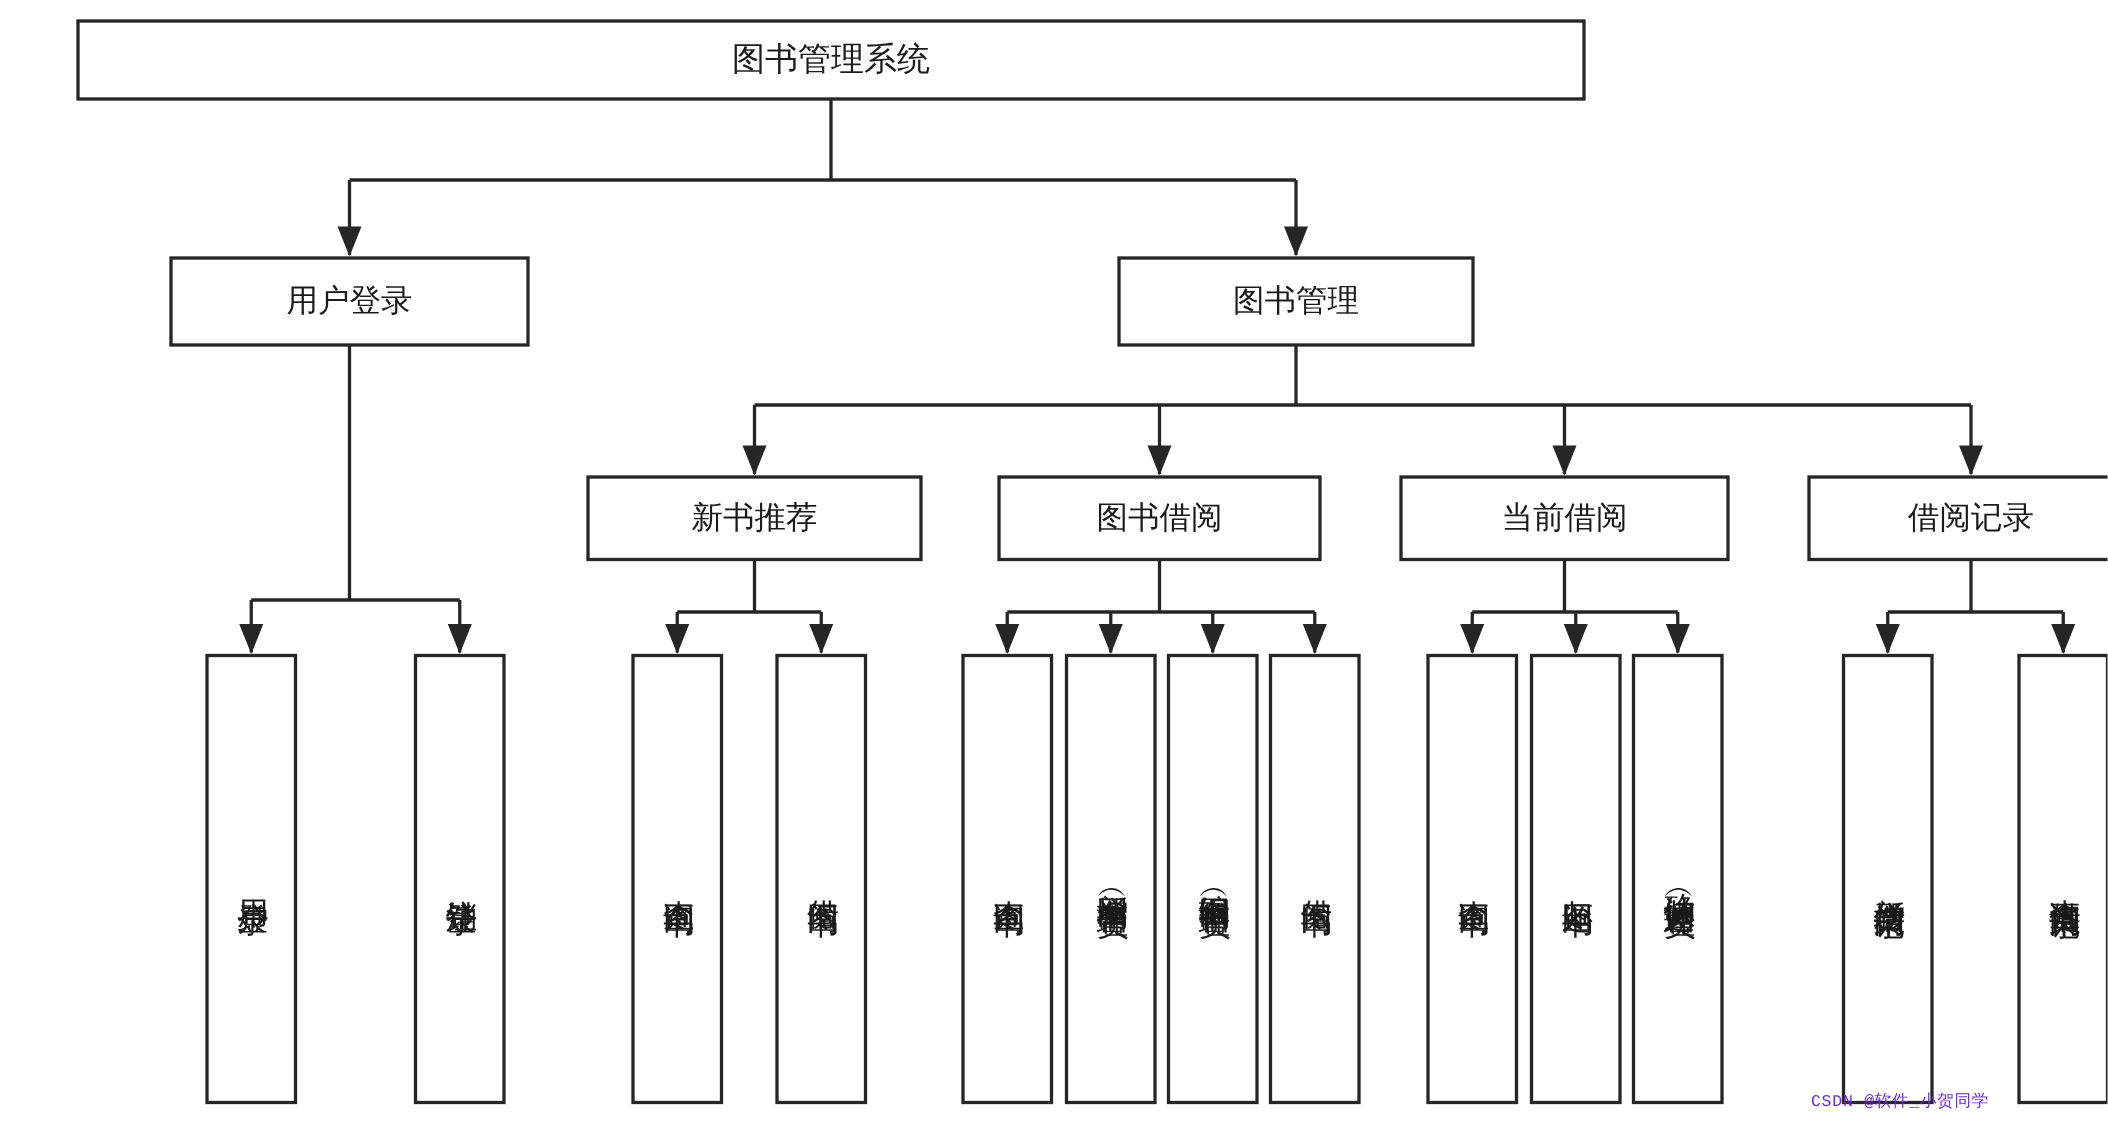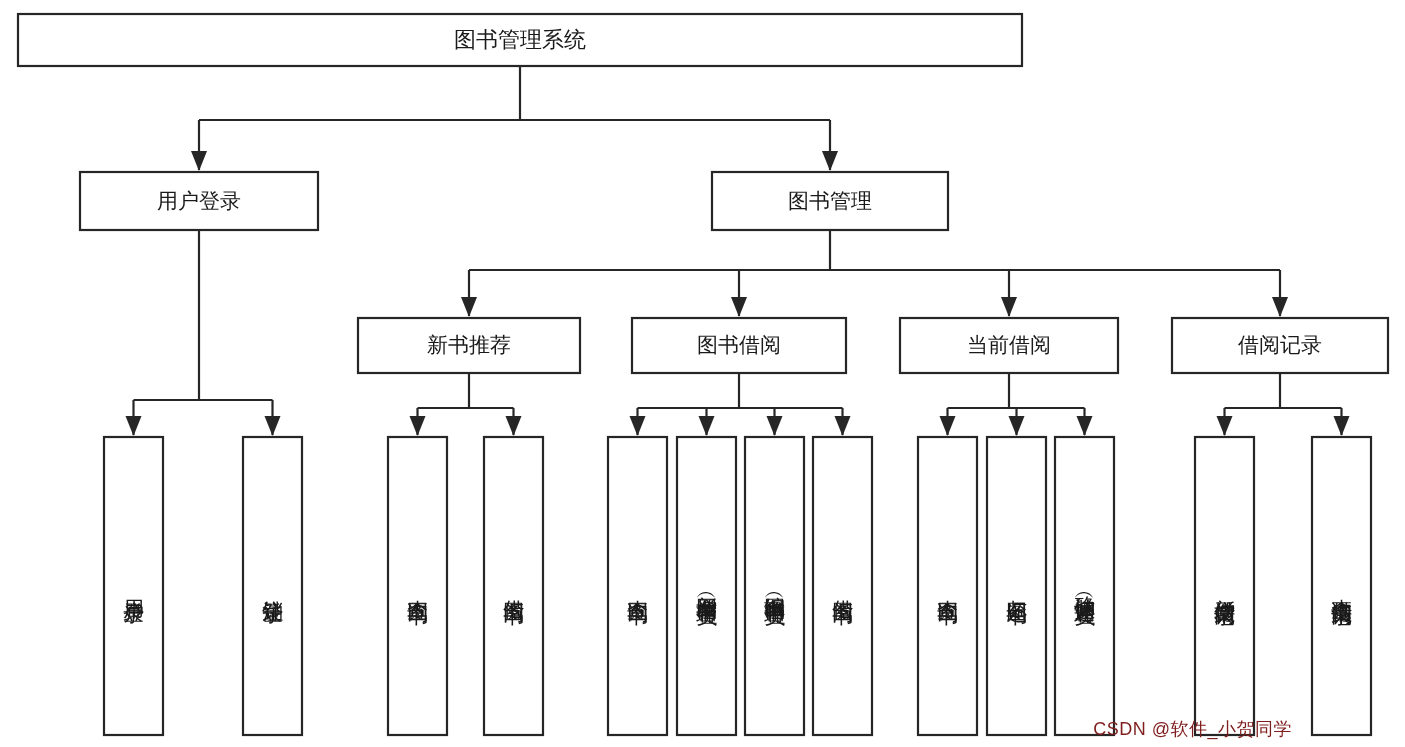--- a/index.html
+++ b/index.html
@@ -11,20 +11,21 @@
     width: 1405px;
     height: 747px;
     font-family: "Liberation Sans", "DejaVu Sans", sans-serif;
     overflow: hidden;
     position: relative;
   }
   #diagram-root {
     position: relative;
     width: 1302px;
     height: 747px;
+    margin-left: 34px;
   }
   svg#flow-svg {
     position: absolute;
     top: 0;
     left: 0;
     width: 1405px;
     height: 747px;
     display: block;
   }
   .node-box {
@@ -69,23 +70,23 @@
     white-space: nowrap;
     pointer-events: none;
     display: flex;
     align-items: center;
     justify-content: center;
   }
   .watermark {
     position: absolute;
     right: 10px;
     bottom: 6px;
-    font-family: Liberation Sans, sans-serif;
-    font-size: 18px;
-    color: #7f1d1d;
+    font-family: Liberation Mono, monospace;
+    font-size: 11px;
+    color: #6d28d9;
     letter-spacing: 0.5px;
     white-space: nowrap;
   }
 </style>
 </head>
 <body>
 
 <div id="diagram-root">
 
   <svg id="flow-svg" viewBox="0 0 1405 747">

